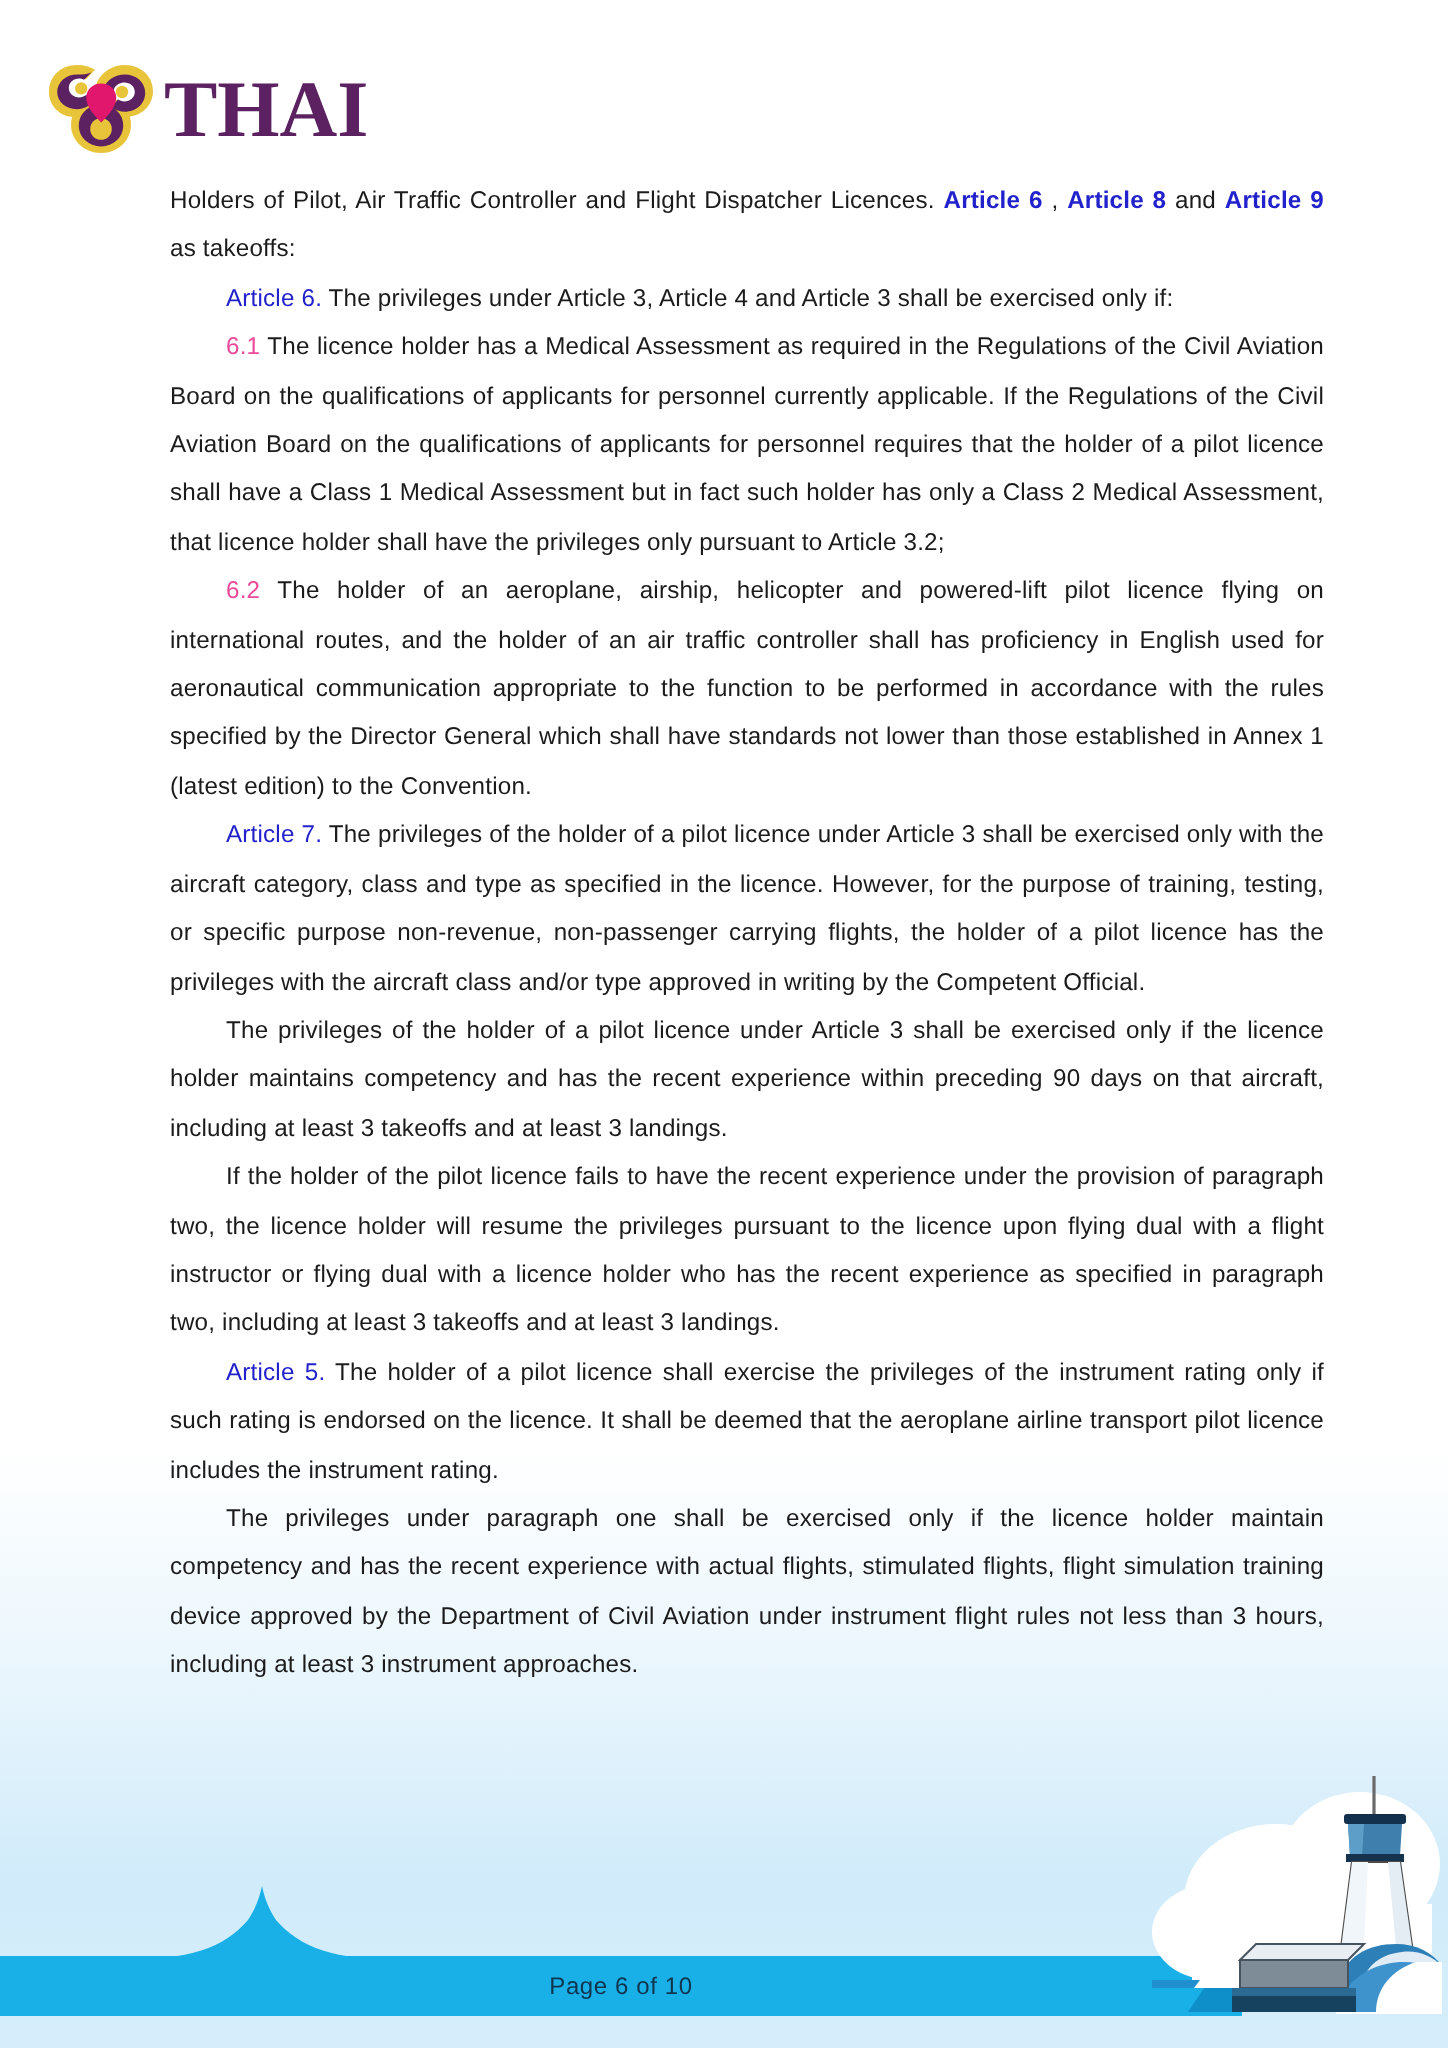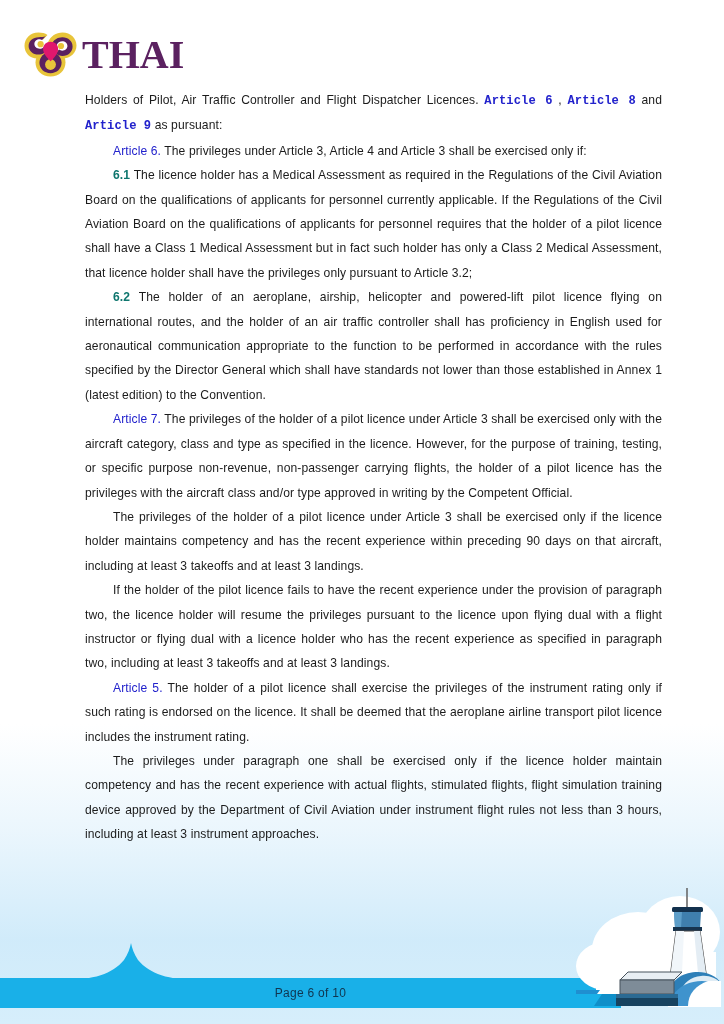--- a/index.html
+++ b/index.html
@@ -84,29 +84,28 @@
     text-align: justify;
     text-justify: inter-word;
     letter-spacing: 0.1px;
   }
   p.para.indent {
     text-indent: 28px;
   }
   .art-ref {
     color: #2222cc;
     font-weight: 700;
-    font-family: Liberation Mono, monospace;
   }
   .art-head {
     color: #2222cc;
     font-weight: 400;
   }
   .numlabel {
-    font-weight: 700;
-    color: #0f766e;
+    font-weight: 400;
+    color: #ec4899;
   }
 
   
   .footer-art {
     position: absolute;
     left: 0;
     bottom: 0;
     width: 724px;
     height: 140px;
     pointer-events: none;
@@ -171,21 +170,21 @@
           <circle cx="28.5" cy="35.5" r="5.4" fill="#e8c43a"></circle>
 
           <path d="M28.6 12.8 C24.2 12.8 21.1 16.0 21.1 19.9 C21.1 24.3 25.0 28.6 28.6 32.3 C32.2 28.6 36.1 24.3 36.1 19.9 C36.1 16.0 33.0 12.8 28.6 12.8 Z" fill="#e0176d"></path>
         </svg>
       </span>
       <span class="logo-word">THAI</span>
     </div>
   </div>
 
   <div class="doc-body">
-    <p class="para"><span>Holders of Pilot, Air Traffic Controller and Flight Dispatcher Licences.  </span><span class="art-ref">Article 6</span><span> , </span><span class="art-ref">Article 8</span><span> and </span><span class="art-ref">Article 9</span><span> as pursuant:</span></p>
+    <p class="para"><span>Holders of Pilot, Air Traffic Controller and Flight Dispatcher Licences.  </span><span class="art-ref">Article 6</span><span> , </span><span class="art-ref">Article 8</span><span> and </span><span class="art-ref">Article 9</span><span> as takeoffs:</span></p>
     <p class="para indent"><span class="art-head">Article 6.</span><span> The privileges under Article 3, Article 4 and Article 3 shall be exercised only if:</span></p>
     <p class="para indent"><span class="numlabel">6.1</span><span> The licence holder has a Medical Assessment as required in the Regulations of the Civil Aviation Board on the qualifications of applicants for personnel currently applicable. If the Regulations of the Civil Aviation Board on the qualifications of applicants for personnel requires that the holder of a pilot licence shall have a Class 1 Medical Assessment but in fact such holder has only a Class 2 Medical Assessment, that licence holder shall have the privileges only pursuant to Article 3.2;</span></p>
     <p class="para indent"><span class="numlabel">6.2</span><span> The holder of an aeroplane, airship, helicopter and powered-lift pilot licence flying on international routes, and the holder of an air traffic controller shall has proficiency in English used for aeronautical communication appropriate to the function to be performed in accordance with the rules specified by the Director General which shall have standards not lower than those established in Annex 1 (latest edition) to the Convention.</span></p>
     <p class="para indent"><span class="art-head">Article 7.</span><span> The privileges of the holder of a pilot licence under Article 3 shall be exercised only with the aircraft category, class and type as specified in the licence. However, for the purpose of training, testing, or specific purpose non-revenue, non-passenger carrying flights, the holder of a pilot licence has the privileges with the aircraft class and/or type approved in writing by the Competent Official.</span></p>
     <p class="para indent"><span>The privileges of the holder of a pilot licence under Article 3 shall be exercised only if the licence holder maintains competency and has the recent experience within preceding 90 days on that aircraft, including at least 3 takeoffs and at least 3 landings.</span></p>
     <p class="para indent"><span>If the holder of the pilot licence fails to have the recent experience under the provision of paragraph two, the licence holder will resume the privileges pursuant to the licence upon flying dual with a flight instructor or flying dual with a licence holder who has the recent experience as specified in paragraph two, including at least 3 takeoffs and at least 3 landings.</span></p>
     <p class="para indent"><span class="art-head">Article 5.</span><span> The holder of a pilot licence shall exercise the privileges of the instrument rating only if such rating is endorsed on the licence. It shall be deemed that the aeroplane airline transport pilot licence includes the instrument rating.</span></p>
     <p class="para indent"><span>The privileges under paragraph one shall be exercised only if the licence holder maintain competency and has the recent experience with actual flights, stimulated flights, flight simulation training device approved by the Department of Civil Aviation under instrument flight rules not less than 3 hours, including at least 3 instrument approaches.</span></p>
   </div>
 

